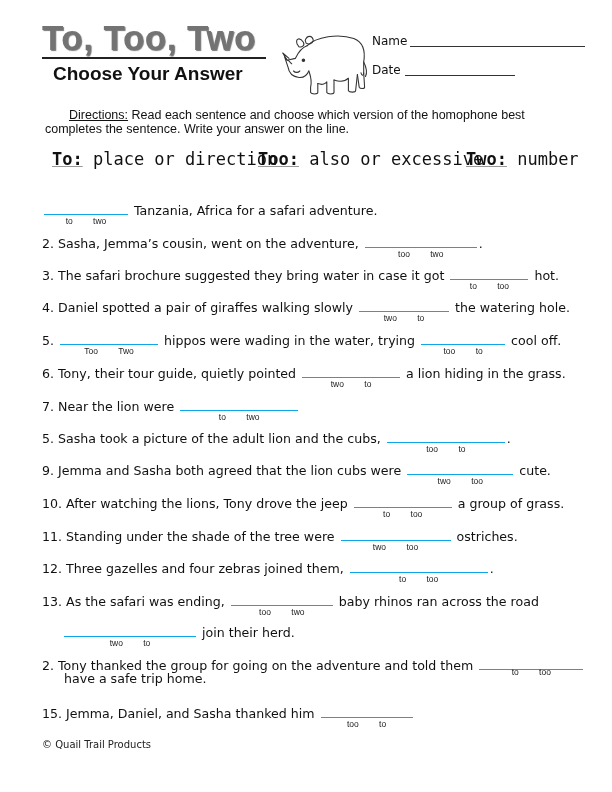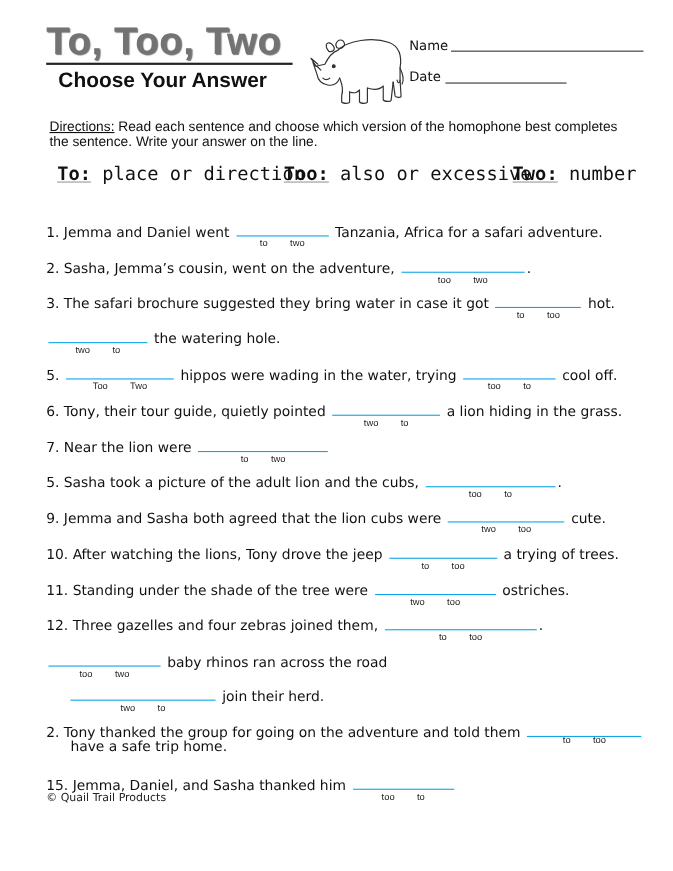--- a/index.html
+++ b/index.html
@@ -37,21 +37,21 @@
       font-size: 12px; color: #111;
     }
     .field-line {
       position: absolute; height: 1px; background: #333;
     }
     .directions {
       position: absolute; left: 45px; top: 108px; width: 530px;
       font-family: "Liberation Sans", sans-serif;
       font-size: 12.5px; line-height: 14px; color: #111;
     }
-    .directions .lbl { text-decoration: underline; }
+    .directions .lbl { text-decoration: underline; margin-left: 24px; }
     .key {
       position: absolute; top: 149px;
       font-family: "DejaVu Sans Mono", monospace;
       font-size: 17px; color: #111;
     }
     .key b { text-decoration: underline; text-decoration-color: #999; }
     .q {
       position: absolute; left: 42px;
       font-family: "DejaVu Sans", sans-serif;
       font-size: 12.6px; color: #111;
@@ -62,21 +62,21 @@
       border-bottom: 1px solid #0ea5e9; height: 13px; vertical-align: baseline;
       margin: 0 2px;
     }
     .opts {
       position: absolute; left: 0; right: 0; top: 15px;
       font-family: "Liberation Sans", sans-serif;
       font-size: 8.5px; color: #222; text-align: center;
       word-spacing: 18px; line-height: 9px;
     }
     .footer {
-      position: absolute; left: 42px; top: 720px;
+      position: absolute; left: 42px; top: 739px;
       font-family: "DejaVu Sans", sans-serif;
       font-size: 10px; color: #222;
     }
   </style>
 </head>
 <body>
 
 <div class="title">To, Too, Two</div>
 <div class="title-rule"></div>
 <div class="subtitle">Choose Your Answer</div>
@@ -110,37 +110,37 @@
   <b>To:</b><span> place or direction</span>
 </div>
 <div class="key" style="left:258px;">
   <b>Too:</b><span> also or excessive</span>
 </div>
 <div class="key" style="left:466px;">
   <b>Two:</b><span> number</span>
 </div>
 
 <div class="q" style="top:202px;">
-  <span>1. Jemma and Daniel went</span>
   <span class="blank" style="width:84px;"><span class="opts">to two</span></span>
   <span>Tanzania, Africa for a safari adventure.</span>
 </div>
 
 <div class="q" style="top:235px;">
   <span>2. Sasha, Jemma’s cousin, went on the adventure,</span>
   <span class="blank" style="width:112px;"><span class="opts">too two</span></span><span>.</span>
 </div>
 
 <div class="q" style="top:267px;">
   <span>3. The safari brochure suggested they bring water in case it got</span>
   <span class="blank" style="width:78px;"><span class="opts">to too</span></span>
   <span>hot.</span>
 </div>
 
 <div class="q" style="top:299px;">
+  <span>4. Daniel spotted a pair of giraffes walking slowly</span>
   <span class="blank" style="width:90px;"><span class="opts">two to</span></span>
   <span>the watering hole.</span>
 </div>
 
 <div class="q" style="top:332px;">
   <span>5.</span>
   <span class="blank" style="width:98px;"><span class="opts">Too Two</span></span>
   <span>hippos were wading in the water, trying</span>
   <span class="blank" style="width:84px;"><span class="opts">too to</span></span>
   <span>cool off.</span>
@@ -164,35 +164,36 @@
 
 <div class="q" style="top:462px;">
   <span>9. Jemma and Sasha both agreed that the lion cubs were</span>
   <span class="blank" style="width:106px;"><span class="opts">two too</span></span>
   <span>cute.</span>
 </div>
 
 <div class="q" style="top:495px;">
   <span>10. After watching the lions, Tony drove the jeep</span>
   <span class="blank" style="width:98px;"><span class="opts">to too</span></span>
-  <span>a trying of trees.</span>
+  <span>a group of grass.</span>
 </div>
 
 <div class="q" style="top:528px;">
   <span>11. Standing under the shade of the tree were</span>
   <span class="blank" style="width:110px;"><span class="opts">two too</span></span>
   <span>ostriches.</span>
 </div>
 
 <div class="q" style="top:560px;">
   <span>12. Three gazelles and four zebras joined them,</span>
   <span class="blank" style="width:138px;"><span class="opts">to too</span></span><span>.</span>
 </div>
 
 <div class="q" style="top:593px;">
+  <span>13. As the safari was ending,</span>
   <span class="blank" style="width:102px;"><span class="opts">too two</span></span>
   <span>baby rhinos ran across the road</span>
 </div>
 <div class="q" style="top:624px; left:64px;">
   <span class="blank" style="width:132px; margin-left:0;"><span class="opts">two to</span></span>
   <span>join their herd.</span>
 </div>
 
 <div class="q" style="top:657px;">
   <span>2. Tony thanked the group for going on the adventure and told them</span>

